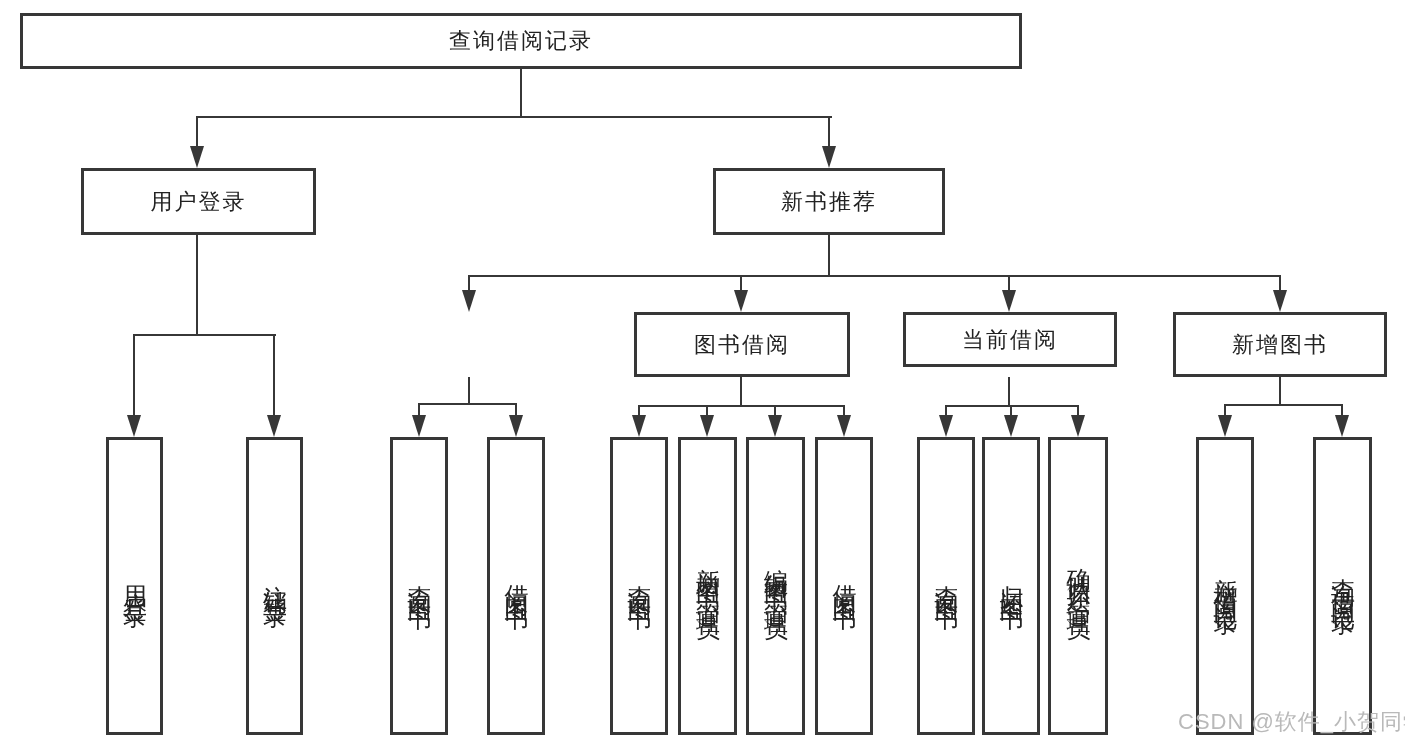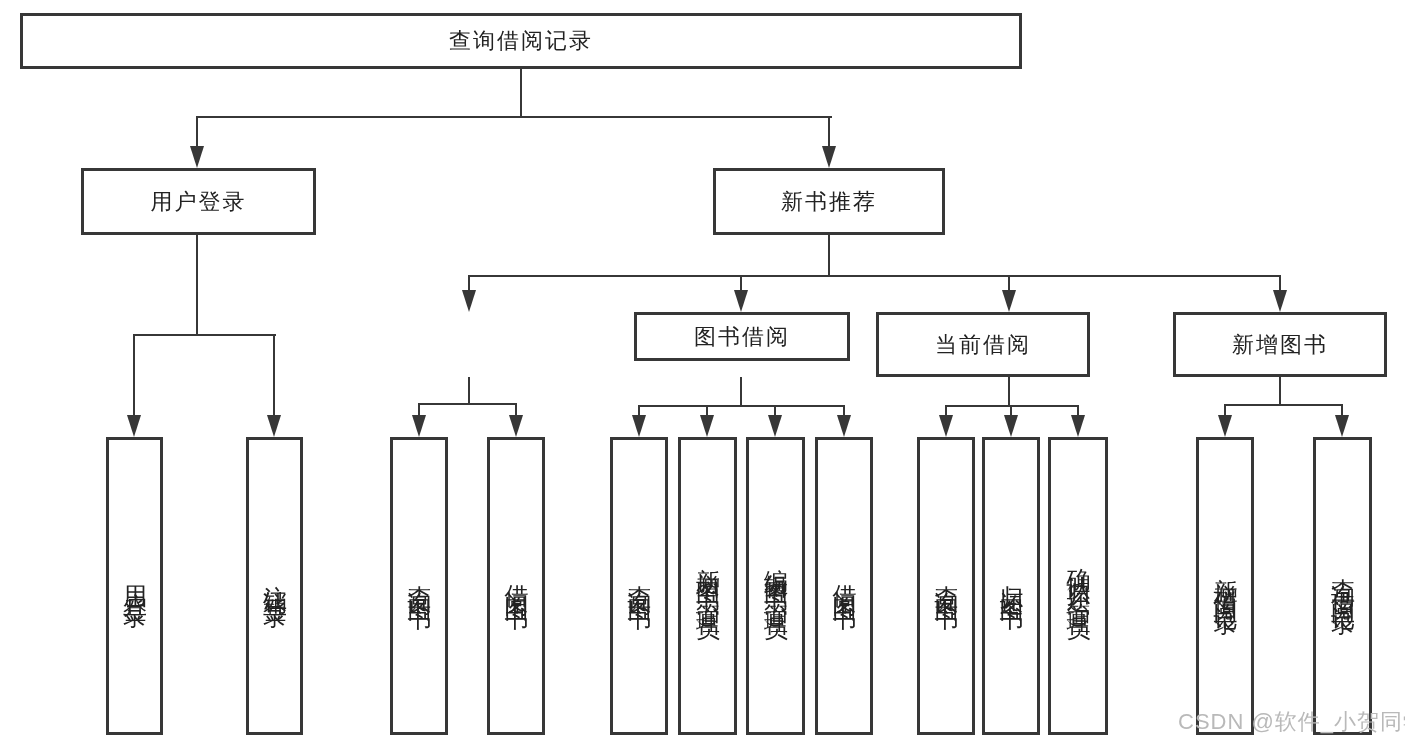--- a/index.html
+++ b/index.html
@@ -42,25 +42,25 @@
 
   <div class="box hbox" style="left:81px;top:168px;width:235px;height:67px">
     <span>用户登录</span>
   </div>
 
   <div class="box hbox" style="left:713px;top:168px;width:232px;height:67px">
     <span>新书推荐</span>
   </div>
 
 
-  <div class="box hbox" style="left:634px;top:312px;width:216px;height:49px">
+  <div class="box hbox" style="left:634px;top:312px;width:216px;height:65px">
     <span>图书借阅</span>
   </div>
 
-  <div class="box hbox" style="left:876px;top:312px;width:214px;height:65px">
+  <div class="box hbox" style="left:903px;top:312px;width:214px;height:55px">
     <span>当前借阅</span>
   </div>
 
   <div class="box hbox" style="left:1173px;top:312px;width:214px;height:65px">
     <span>新增图书</span>
   </div>
 
   <div class="box vbox" style="left:106px;top:437px;width:57px;height:298px">
     <span>用户登录</span>
   </div>

